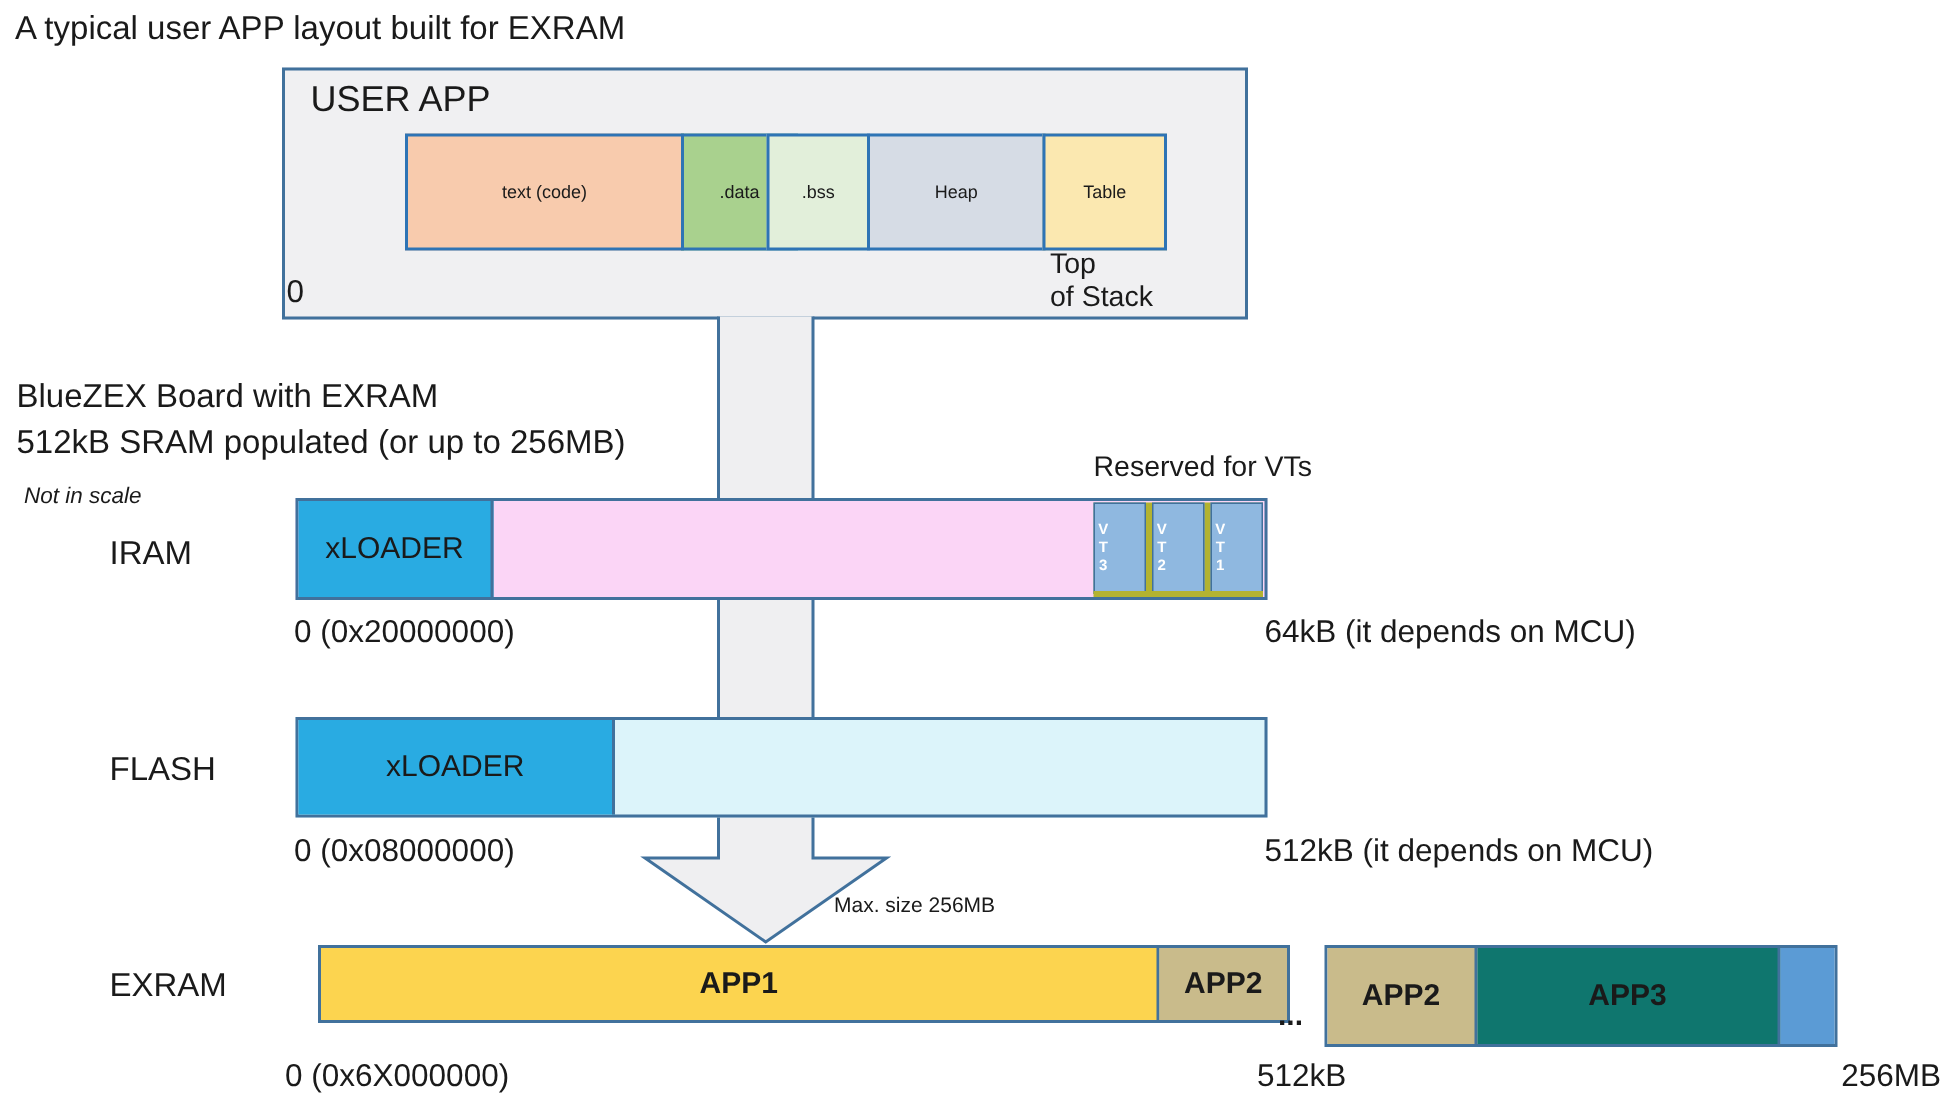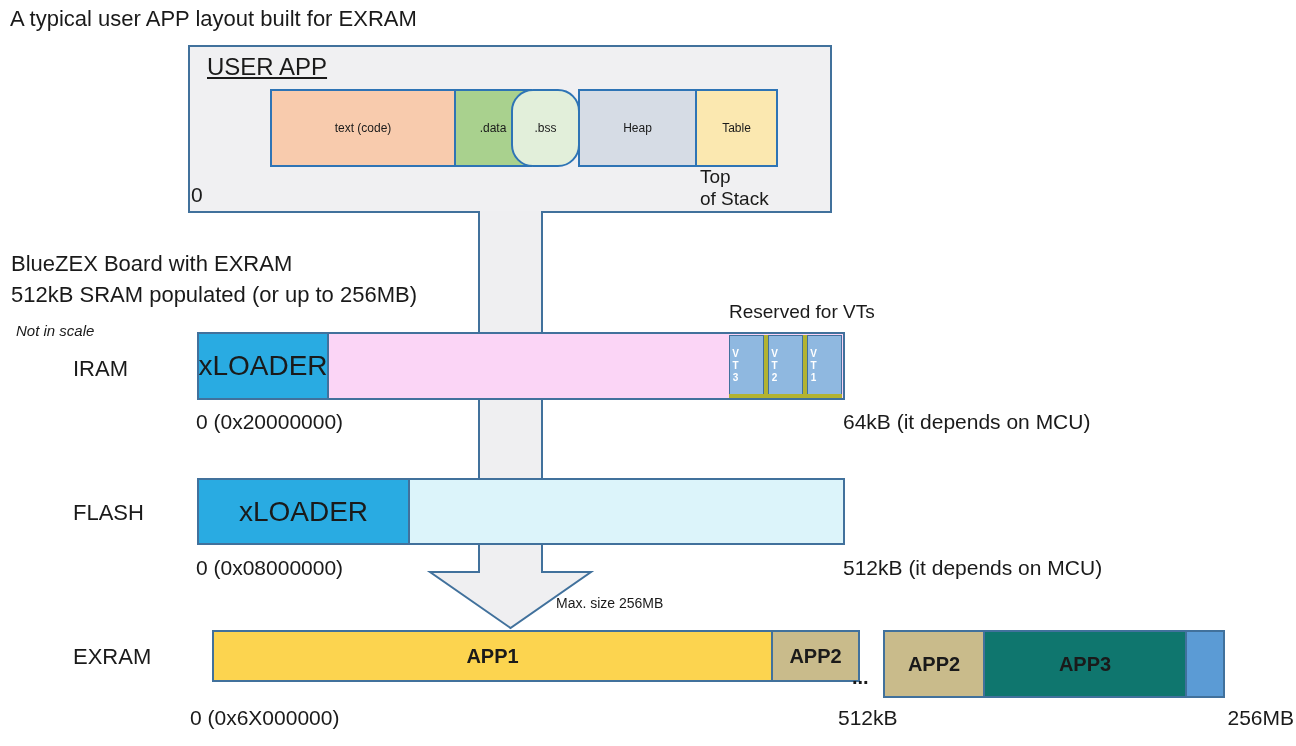--- a/index.html
+++ b/index.html
@@ -3,21 +3,21 @@
 <meta charset="utf-8">
 <style>
   html,body{margin:0;padding:0;background:#fff;}
   .stage{position:relative;width:1296px;height:746px;background:#fff;overflow:hidden;
          font-family:"Liberation Sans","DejaVu Sans",sans-serif;color:#1a1a1a;}
   .abs{position:absolute;}
   .title{left:10px;top:6px;font-size:22px;}
   
   .userapp{left:188px;top:45px;width:644px;height:168px;background:#F0F0F2;
            border:2px solid #41719C;box-sizing:border-box;}
-  .userapp-title{left:207px;top:53px;font-size:24px;text-decoration:underline;}
+  .userapp-title{left:207px;top:53px;font-size:24px;}
   .seg{position:absolute;top:89px;height:78px;border:2px solid #2E74B5;box-sizing:border-box;
        display:flex;align-items:center;justify-content:center;text-align:center;
        font-size:12px;line-height:15px;}
   .seg-0{left:207px;width:65px;font-size:11.5px;}
   .seg-1{left:270px;width:186px;}
   .seg-2{left:454px;width:78px;}
   .seg-3{left:511px;width:69px;}
   .seg-4{left:578px;width:119px;}
   .seg-5{left:695px;width:83px;}
   .origin0{left:191px;top:183px;font-size:21px;}
@@ -26,21 +26,21 @@
   .arrowsvg{position:absolute;left:0;top:0;}
   
   .board{left:11px;top:248px;font-size:22px;line-height:31px;}
   .scalenote{left:16px;top:322px;font-size:15px;font-style:italic;}
   
   .rowlabel{font-size:22px;}
   .memrow{border:2px solid #41719C;box-sizing:border-box;}
   .iram{left:197px;top:332px;width:648px;height:68px;background:#FBD5F6;}
   .flash{left:197px;top:478px;width:648px;height:67px;background:#DCF4FA;}
   .xloader{position:absolute;left:0;top:0;bottom:0;background:#29ABE2;border-right:2px solid #41719C;
-           display:flex;align-items:center;justify-content:center;font-size:28px;}
+           display:flex;align-items:center;justify-content:center;font-size:20px;}
   .xl-iram{width:128px;}
   .xl-flash{width:209px;}
   .vtwrap{position:absolute;left:530px;top:1px;width:113px;height:61px;background:#B3B331;
           display:flex;gap:4px;}
   .vt{flex:1;background:#8FB8E0;border:1px solid #41719C;box-sizing:border-box;
       display:flex;align-items:center;}
   .vt span{display:block;width:11px;word-break:break-all;text-align:center;color:#fff;
            font-size:10px;line-height:12px;font-weight:bold;}
   .vtstrip{position:absolute;left:530px;bottom:0;width:113px;height:4px;background:#B3B331;}
   .reserved{left:729px;top:301px;font-size:19px;}
@@ -68,21 +68,21 @@
 
   <div class="abs userapp"></div>
   <div class="abs userapp-title">USER APP</div>
 
   <div class="abs seg seg-1" style="background: rgb(248, 203, 173);">
     <span>text (code)</span>
   </div>
   <div class="abs seg seg-2" style="background: rgb(169, 209, 142);">
     <span>.data</span>
   </div>
-  <div class="abs seg seg-3" style="background: rgb(226, 239, 218); border-radius: 22px;">
+  <div class="abs seg seg-3" style="background: rgb(226, 239, 218);">
     <span>.bss</span>
   </div>
   <div class="abs seg seg-4" style="background: rgb(214, 220, 229);">
     <span>Heap</span>
   </div>
   <div class="abs seg seg-5" style="background: rgb(251, 232, 176);">
     <span>Table</span>
   </div>
 
   <div class="abs origin0">0</div>

